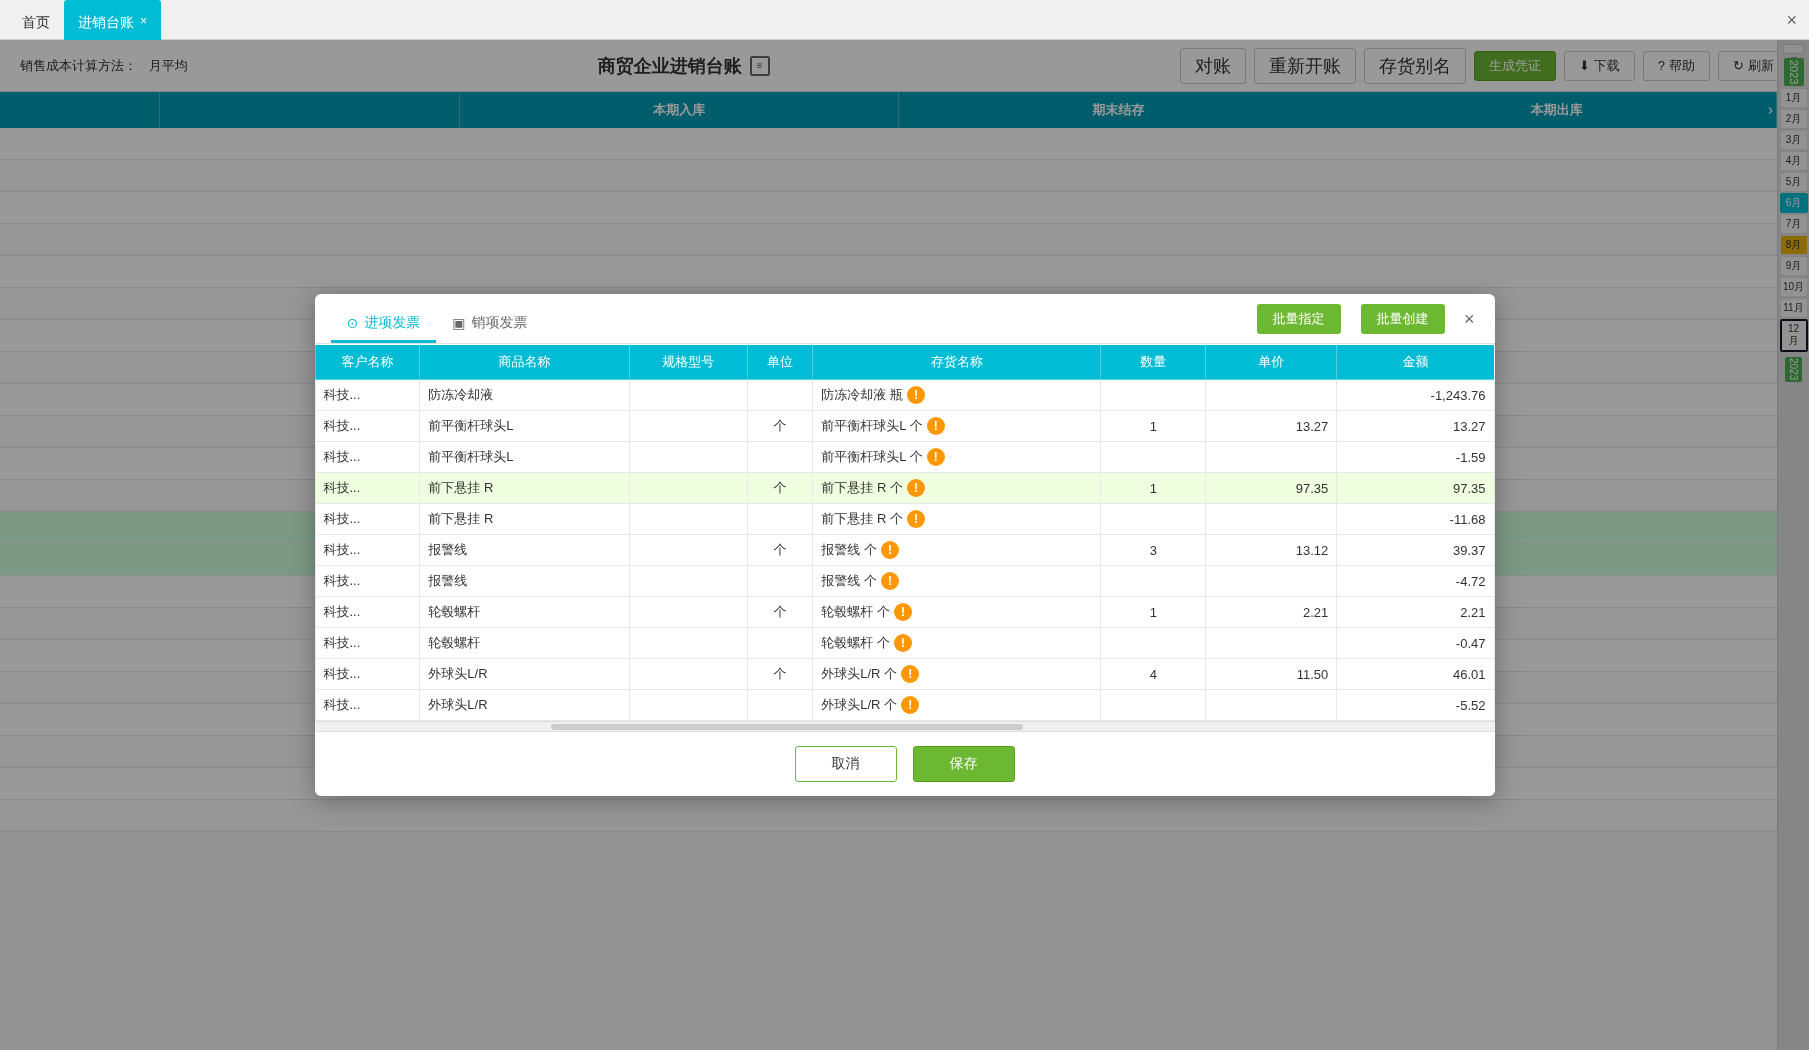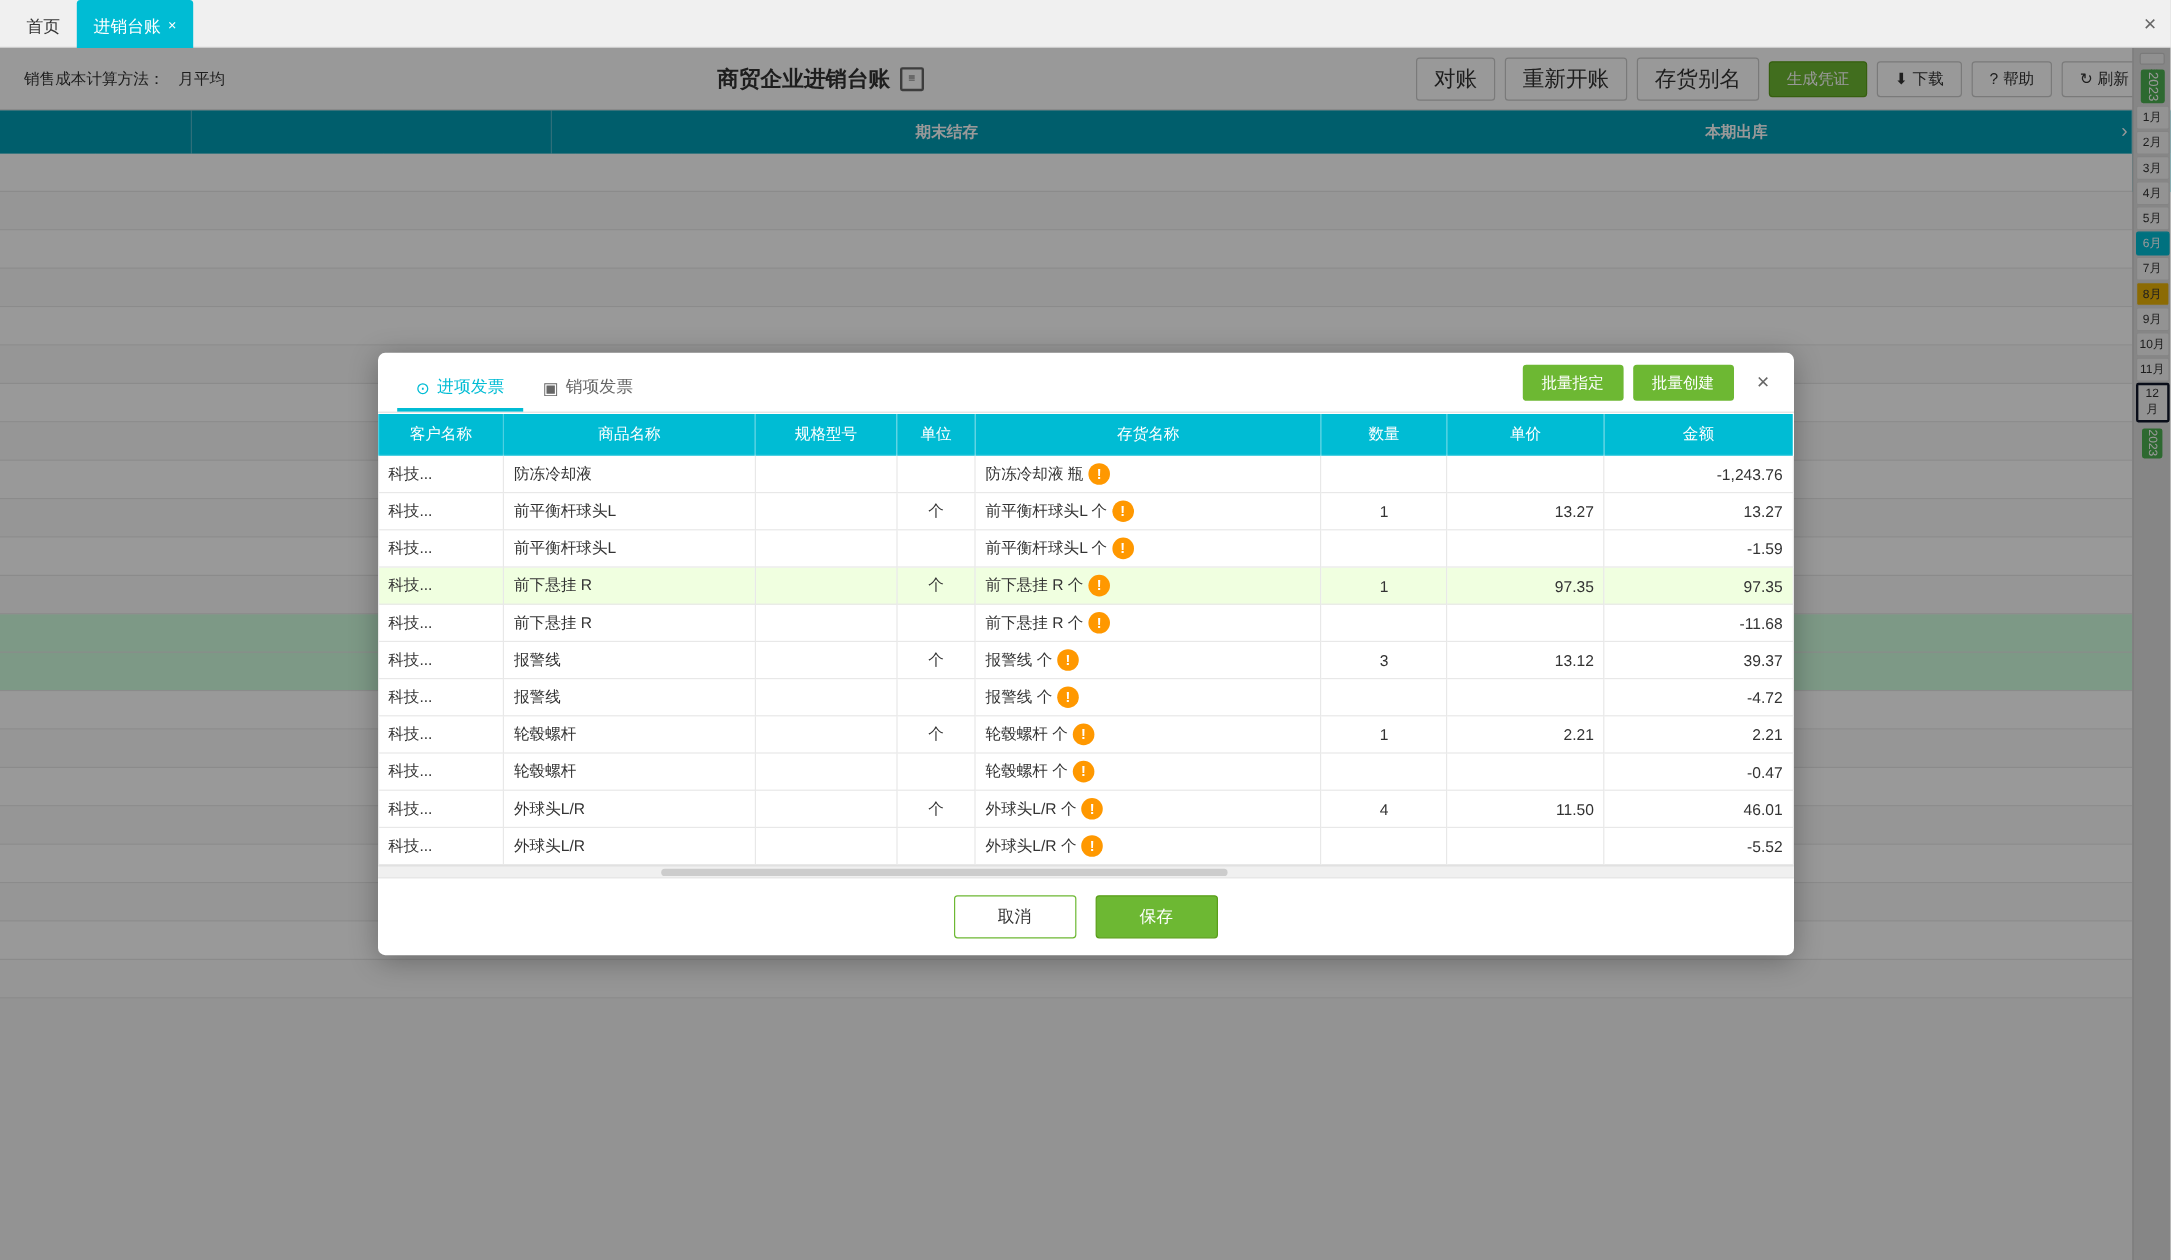--- a/index.html
+++ b/index.html
@@ -147,21 +147,21 @@
       color: #00bcd4;
       border-bottom-color: #00bcd4;
     }
     .modal-close {
       position: absolute; right: 16px; top: 50%; transform: translateY(-50%);
       font-size: 18px; cursor: pointer; color: #666;
       padding: 4px;
     }
     .modal-actions {
       position: absolute; right: 50px; top: 10px;
-      display: flex; gap: 8px;
+      display: flex; gap: 20px;
     }
     .btn-modal-green {
       padding: 6px 16px;
       background: #6db833;
       color: #fff;
       border: none;
       border-radius: 3px;
       cursor: pointer;
       font-size: 13px;
     }
@@ -308,20 +308,23 @@
       <button class="btn-icon">
         <span>↻</span>
         <span>刷新</span>
       </button>
     </div>
   </div>
 
   <div style="display:flex; height:36px; background:#009db5; position:relative;">
     <div style="width:160px; border-right:1px solid rgba(255,255,255,0.3); display:flex; align-items:center; justify-content:center; color:#fff; font-size:13px;"></div>
     <div style="width:300px; border-right:1px solid rgba(255,255,255,0.3); display:flex; align-items:center; justify-content:center; color:#fff; font-size:13px;"></div>
+    <div style="flex:1; border-right:1px solid rgba(255,255,255,0.3); display:flex; align-items:center; justify-content:center; color:#fff; font-size:13px; font-weight:bold;">
+      <span>本期入库</span>
+    </div>
     <div style="flex:1; display:flex; align-items:center; justify-content:center; color:#fff; font-size:13px; font-weight:bold;">
       <span>期末结存</span>
     </div>
     <div style="flex:1; border-right:1px solid rgba(255,255,255,0.3); display:flex; align-items:center; justify-content:center; color:#fff; font-size:13px; font-weight:bold;">
       <span>本期出库</span>
     </div>
     <div style="width:32px;"></div>
 
     <div style="position:absolute; right:36px; top:50%; transform:translateY(-50%); color:#fff; font-size:16px; cursor:pointer;">›</div>
   </div>

